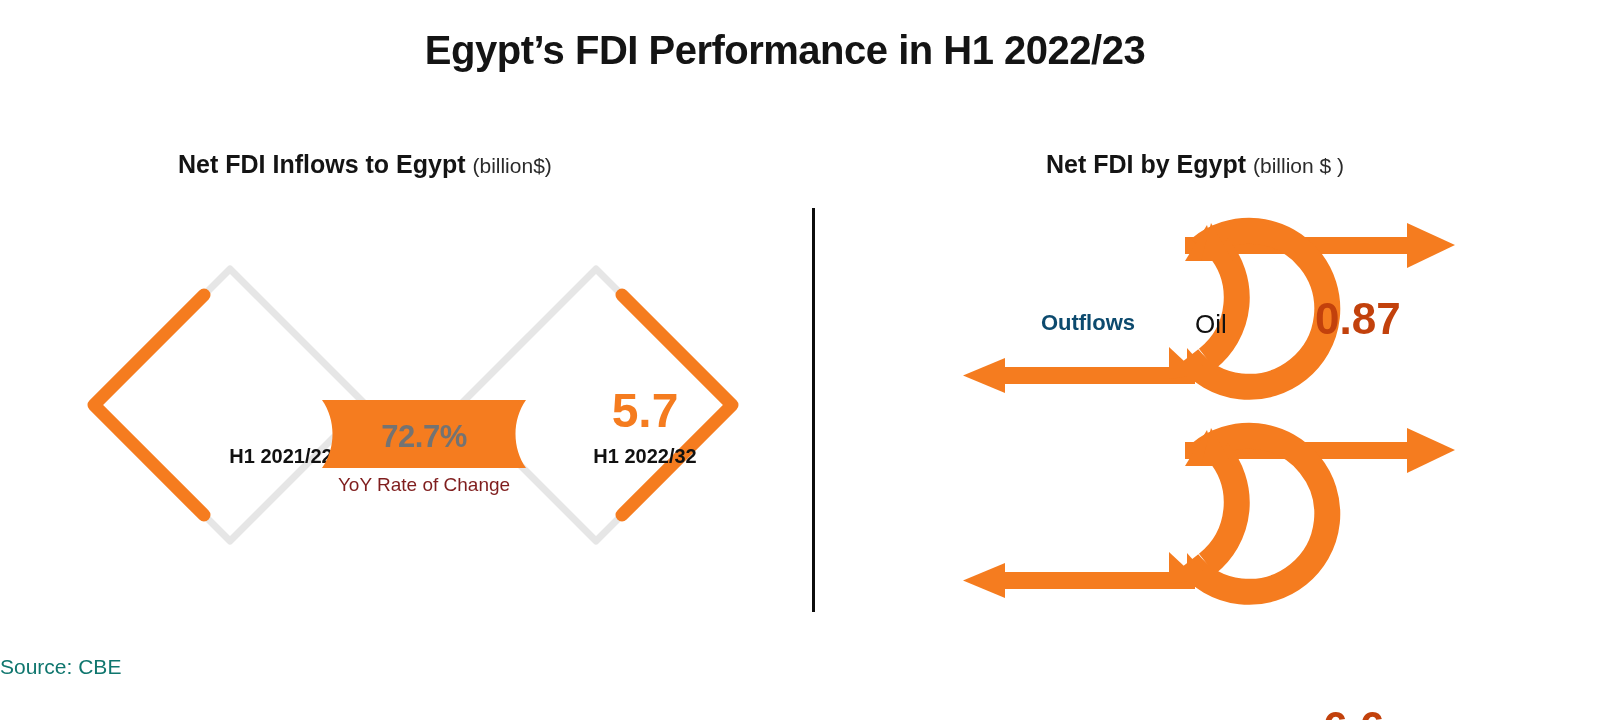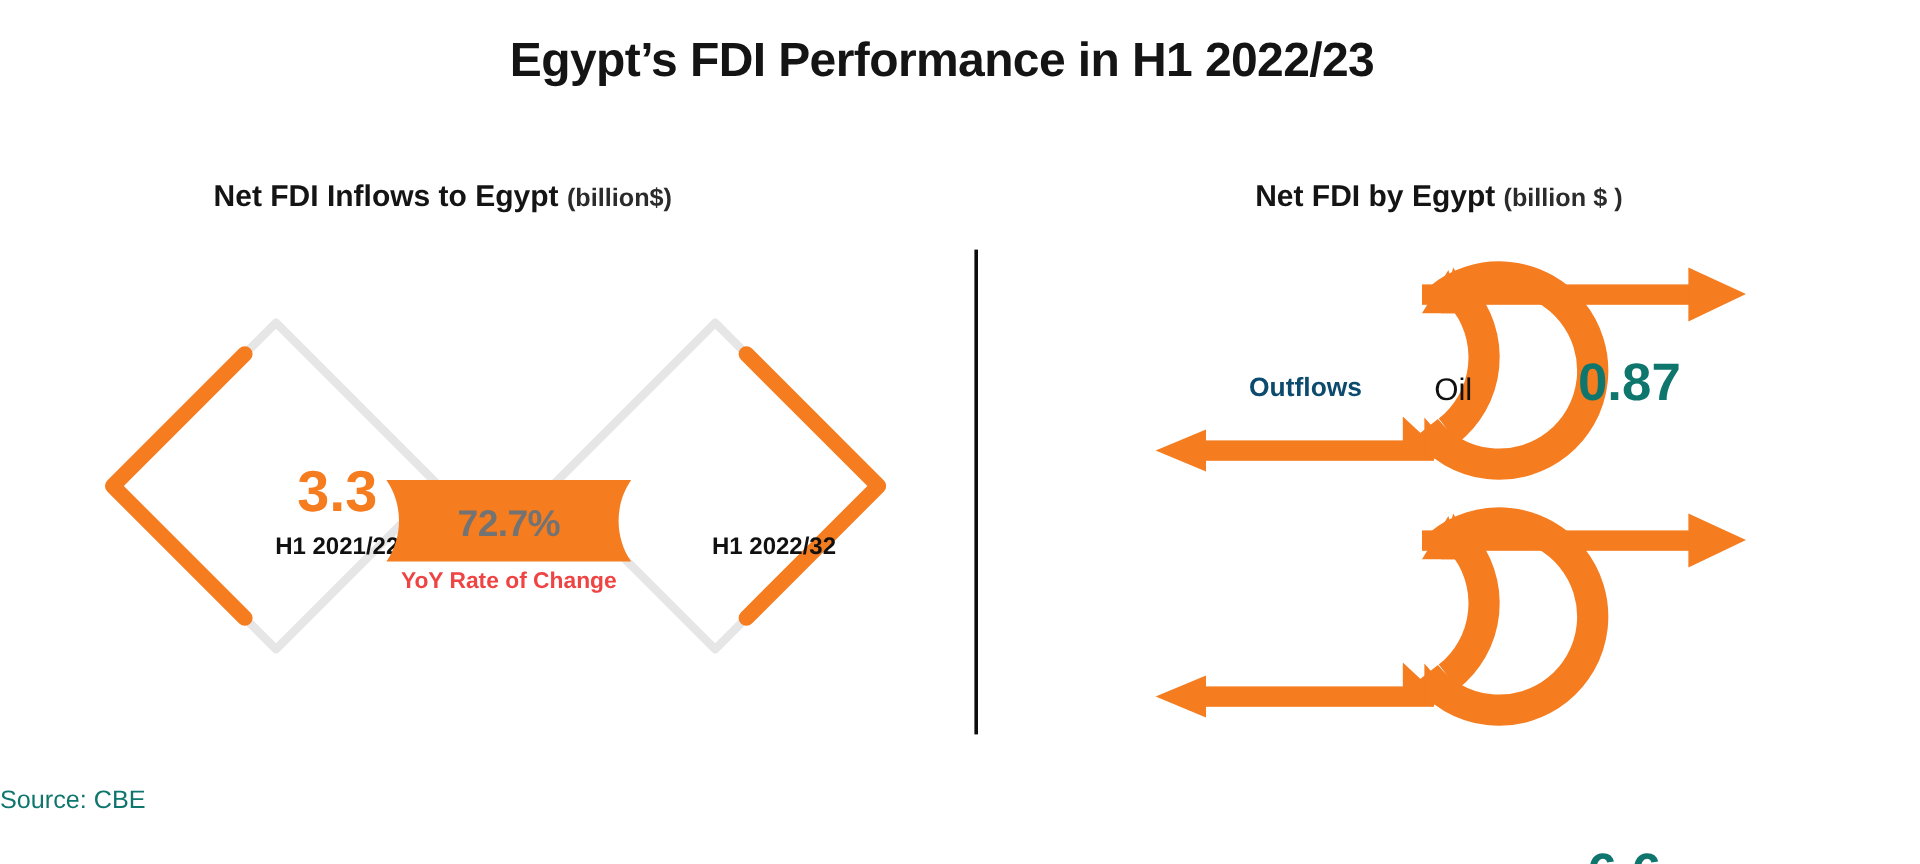--- a/index.html
+++ b/index.html
@@ -38,21 +38,21 @@
 
   
   .panel-heading {
     position: absolute;
     white-space: nowrap;
     font-size: 25px;
     font-weight: 700;
     color: #141414;
   }
   .panel-heading .unit {
-    font-weight: 700;
+    font-weight: 400;
     font-size: 21px;
     color: #2b2b2b;
   }
   #left-heading  { left: 178px;  top: 150px; }
   #right-heading { left: 1046px; top: 150px; }
 
   
   #divider {
     position: absolute;
     left: 812px;
@@ -121,22 +121,22 @@
     color: #737373;
     letter-spacing: -0.5px;
   }
   #ribbon-caption {
     position: absolute;
     left: 0;
     top: 76px;
     width: 220px;
     text-align: center;
     font-size: 19px;
-    font-weight: 700;
-    color: #ef4444;
+    font-weight: 400;
+    color: #7f1d1d;
     white-space: nowrap;
   }
 
   
   #right-panel {
     position: absolute;
     left: 955px;
     top: 215px;
     width: 520px;
     height: 420px;
@@ -162,21 +162,21 @@
     text-align: center;
     font-size: 26px;
     font-weight: 400;
     color: #111111;
     white-space: nowrap;
   }
   .sector-value {
     position: absolute;
     font-size: 44px;
     font-weight: 700;
-    color: #0f766e;
+    color: #c2410c;
     white-space: nowrap;
   }
 
   #label-outflows { left: 30px;  top: 95px; }
   #name-oil       { left: 156px; top: 94px; }
   #name-nonoil    { left: 156px; top: 297px; }
   #value-oil      { left: 360px; top: 79px; }
   #value-nonoil   { left: 368px; top: 283px; }
 
   
@@ -204,28 +204,28 @@
 
   <div id="left-panel">
 
     <svg id="diamond-left" class="diamond-svg" width="300" height="300" viewBox="0 0 300 300">
 
       <path d="M150 14 L286 150 L150 286 L14 150 Z" fill="none" stroke="#E6E6E6" stroke-width="7" stroke-linejoin="round"></path>
 
       <path d="M124 40 L14 150 L124 260" fill="none" stroke="#F57C1F" stroke-width="13" stroke-linecap="round" stroke-linejoin="round"></path>
     </svg>
 
-    <div id="value-prev" class="big-value">3.3</div>
     <div id="label-prev" class="period-label">H1 2021/22</div>
 
     <svg id="diamond-right" class="diamond-svg" width="300" height="300" viewBox="0 0 300 300">
       <path d="M150 14 L286 150 L150 286 L14 150 Z" fill="none" stroke="#E6E6E6" stroke-width="7" stroke-linejoin="round"></path>
       <path d="M176 40 L286 150 L176 260" fill="none" stroke="#F57C1F" stroke-width="13" stroke-linecap="round" stroke-linejoin="round"></path>
     </svg>
 
+    <div id="value-curr" class="big-value">5.7</div>
     <div id="label-curr" class="period-label">H1 2022/32</div>
 
     <div id="ribbon-wrap">
       <svg id="ribbon-svg" width="220" height="72" viewBox="0 0 220 72">
         <path d="M8 2 L212 2 C198 22 198 50 212 70 L8 70 C22 50 22 22 8 2 Z" fill="#F57C1F"></path>
       </svg>
       <div id="ribbon-value">72.7%</div>
       <div id="ribbon-caption">YoY Rate of Change</div>
     </div>
 

